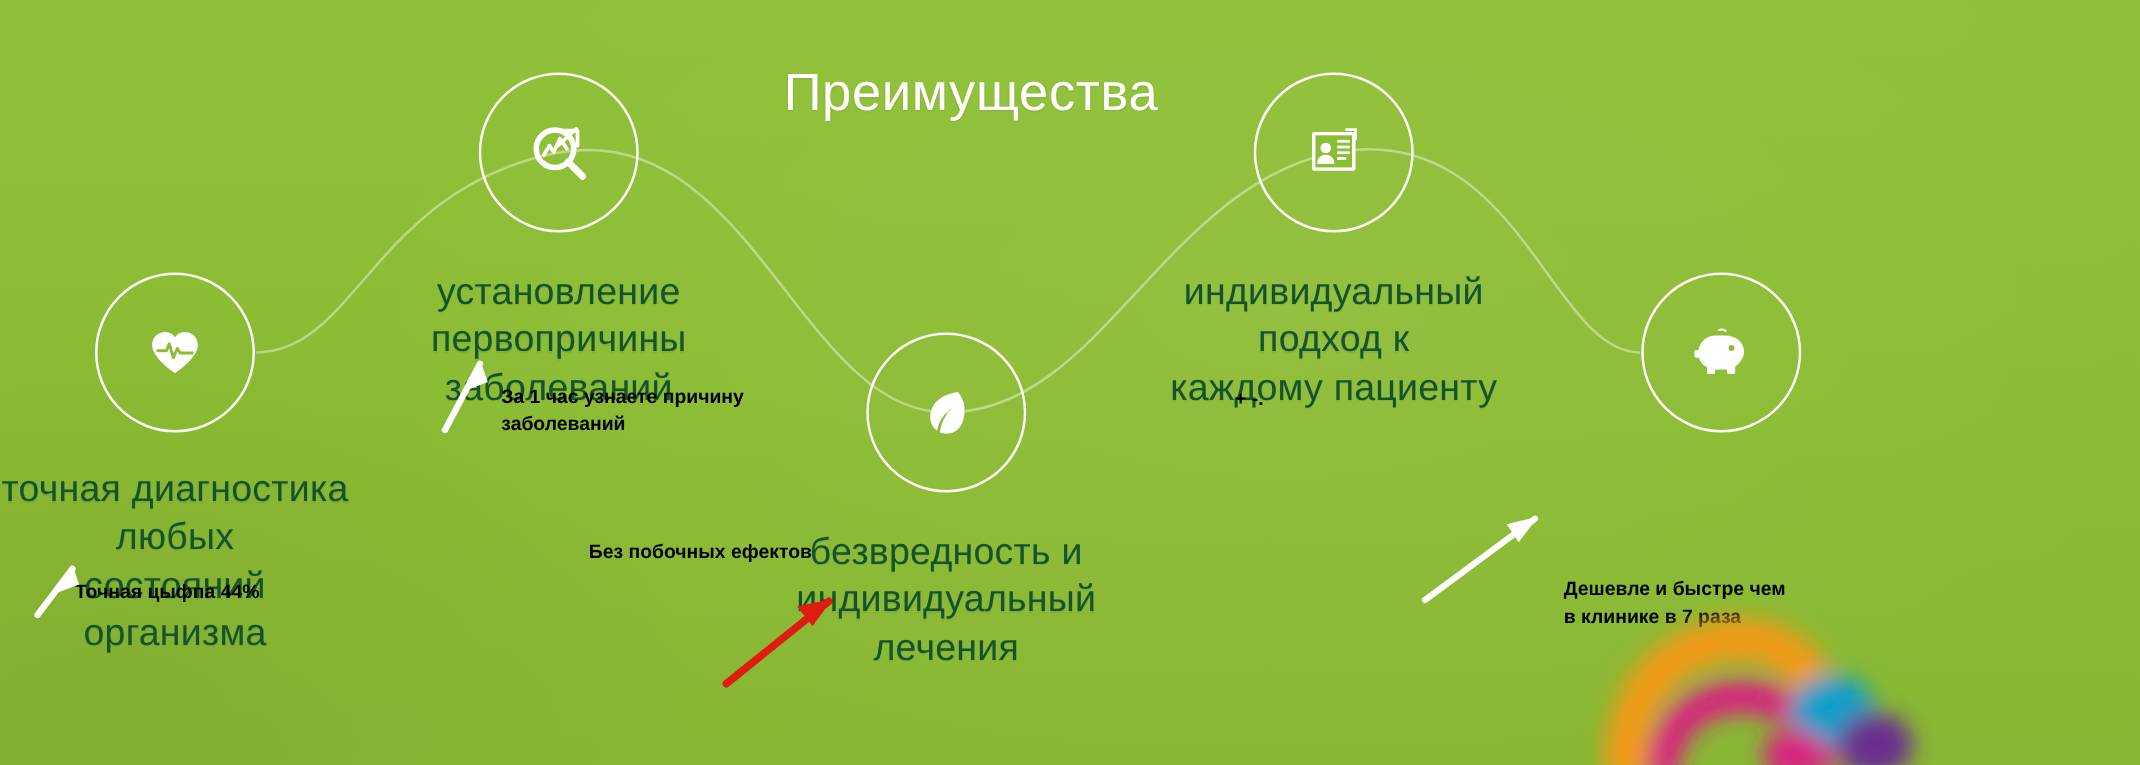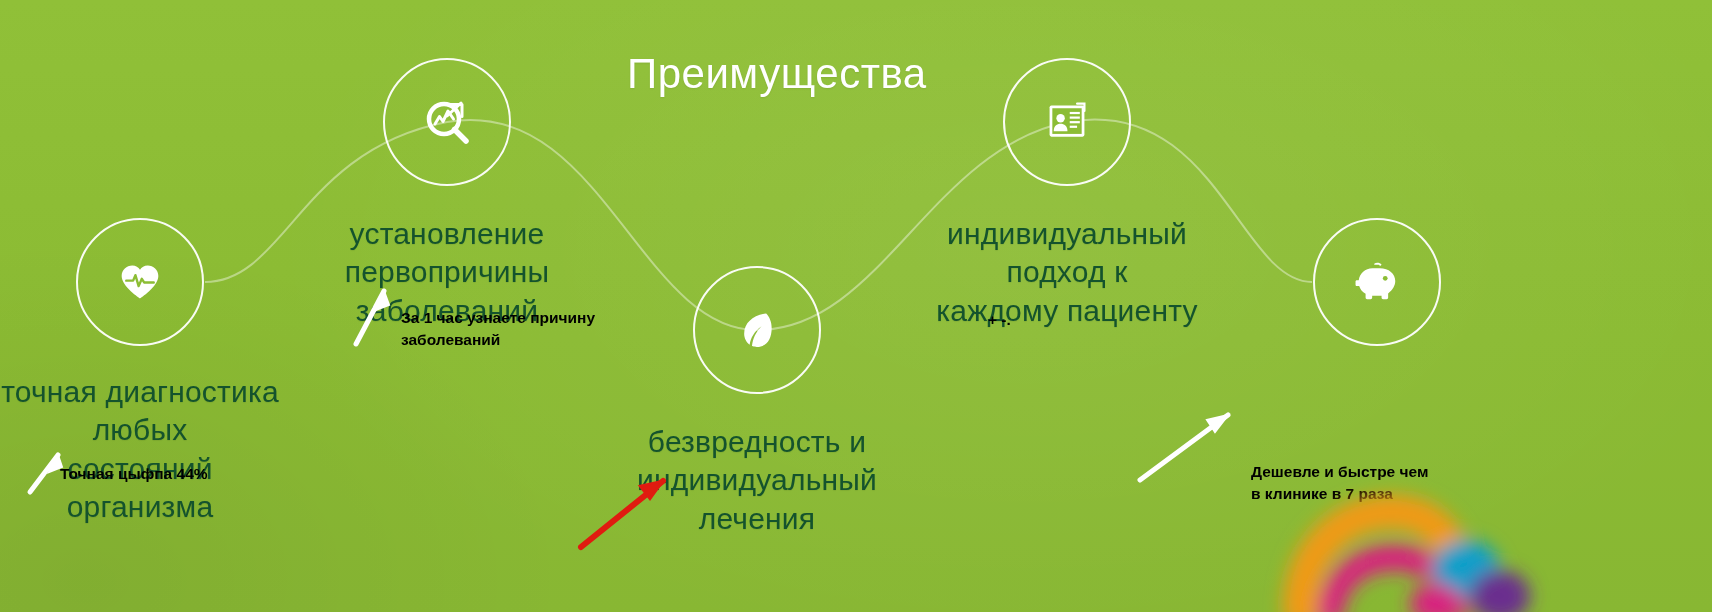--- a/index.html
+++ b/index.html
@@ -154,20 +154,21 @@
 
   <div class="headline" style="left:917px; top:215px; width:300px;">индивидуальный подход к
 каждому пациенту</div>
 
 
   <div class="note" style="left:60px; top:463px; width:240px;">Точная цыфпа 44%</div>
 
   <div class="note" style="left:401px; top:307px; width:230px;">За 1 час узнаете причину
 заболеваний</div>
 
+  <div class="note" style="left:471px; top:431px; width:220px;">Без побочных ефектов</div>
 
   <div class="note" style="left:988px; top:309px; width:120px;">+ -.</div>
 
   <div class="note" style="left:1251px; top:461px; width:240px;">Дешевле и быстре чем
 в клинике в 7 раза</div>
 
   <svg id="arrow-layer" viewBox="0 0 1712 612">
     <g stroke="#ffffff" fill="#ffffff" stroke-linecap="round">
 
       <path d="M30 492 L58 455" stroke-width="5"></path>

